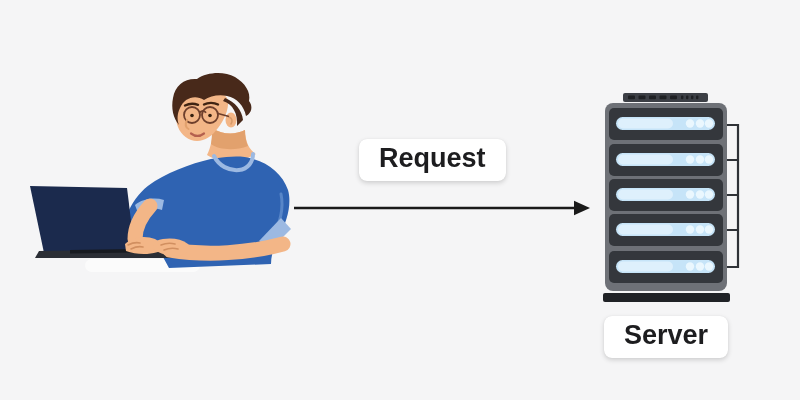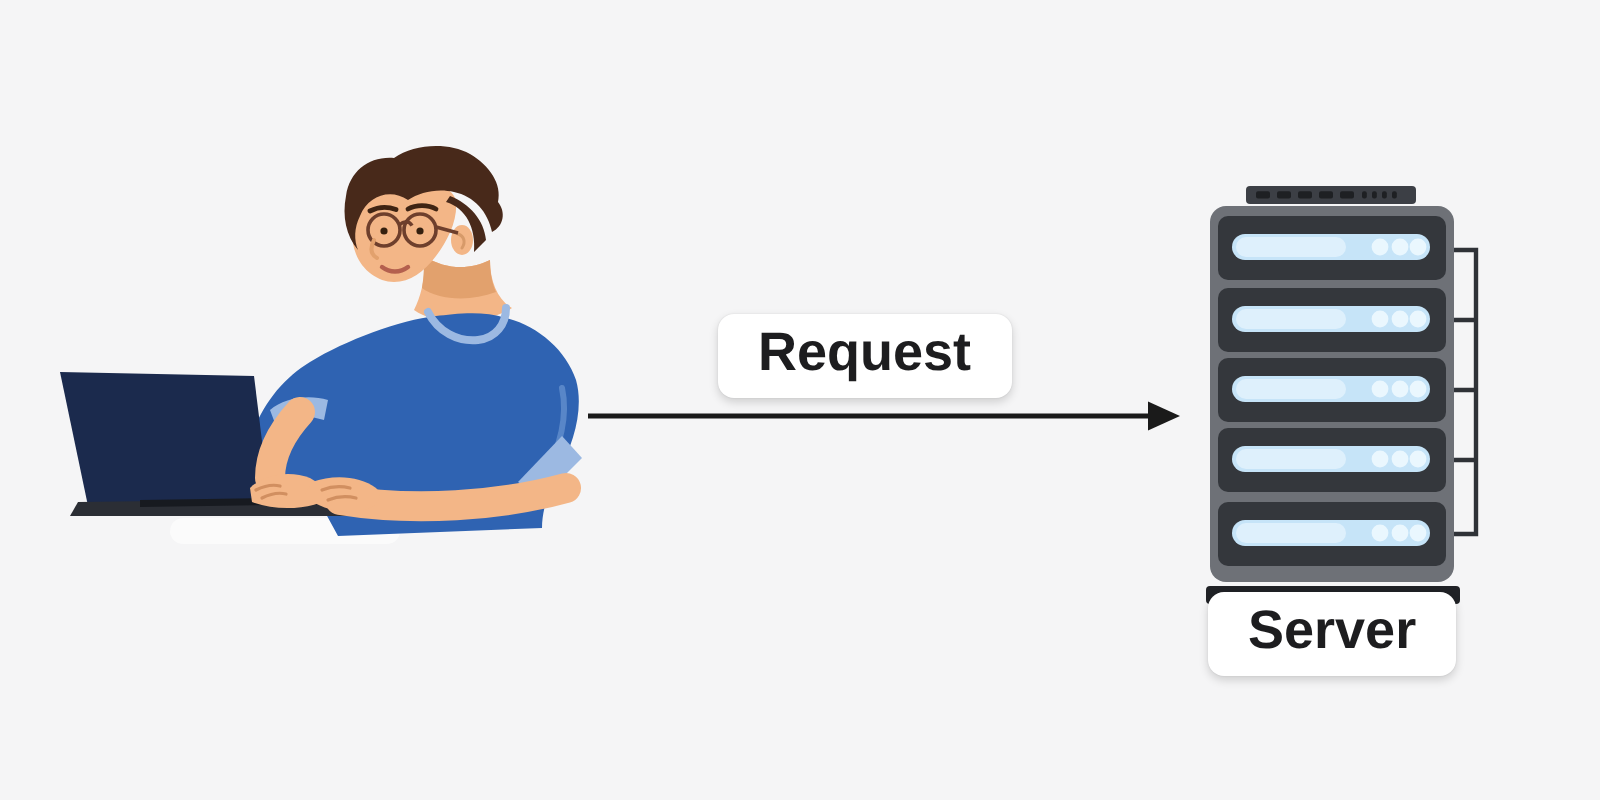--- a/index.html
+++ b/index.html
@@ -11,22 +11,22 @@
   .label{
     position:absolute;display:inline-block;
     background:var(--label-bg,#ffffff);
     color:var(--label-text,#1d1d1f);
     font-size:27px;font-weight:700;line-height:1.15;
     padding:4px 20px 7px;border-radius:8px;
     box-shadow:0 2px 5px rgba(0,0,0,.16),0 0 1px rgba(0,0,0,.10);
     white-space:nowrap;
   }
   .client-label{left:101px;top:274px;}
-  .request-label{left:359px;top:157px;}
-  .server-label{left:604px;top:296px;}
+  .request-label{left:359px;top:139px;}
+  .server-label{left:604px;top:316px;}
   .client-illo{position:absolute;left:15px;top:48px;width:290px;height:235px;}
   .server-illo{position:absolute;left:595px;top:88px;width:155px;height:222px;}
   .arrow-svg{position:absolute;left:288px;top:196px;width:306px;height:24px;}
   
   .skin{fill:var(--skin,#f3b687);}
   .skin-shade{fill:var(--skin-shade,#e2a16d);}
   .shirt{fill:var(--shirt,#2f63b2);}
   .trim{fill:var(--shirt-trim,#9cb9e2);}
   .trim-stroke{stroke:var(--shirt-trim,#9cb9e2);stroke-width:4;fill:none;stroke-linecap:round;}
   .shirt-hi{stroke:#6f99d4;stroke-width:3;fill:none;opacity:.65;stroke-linecap:round;}

